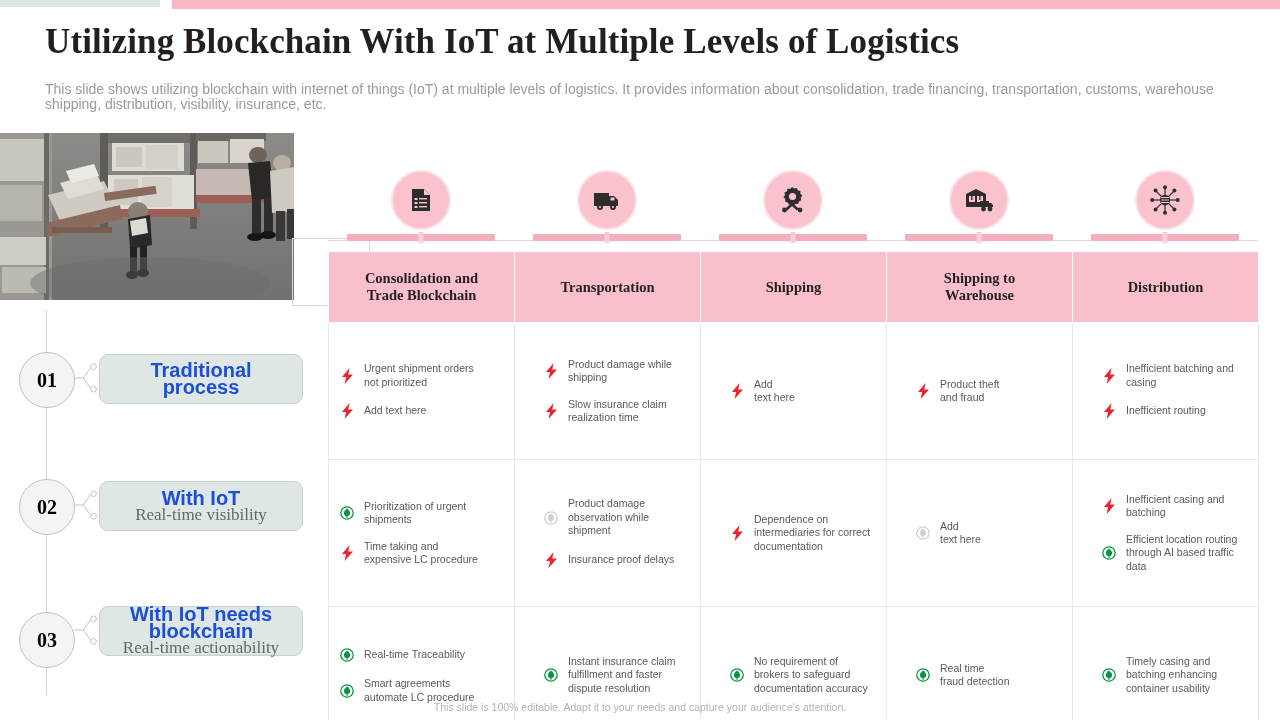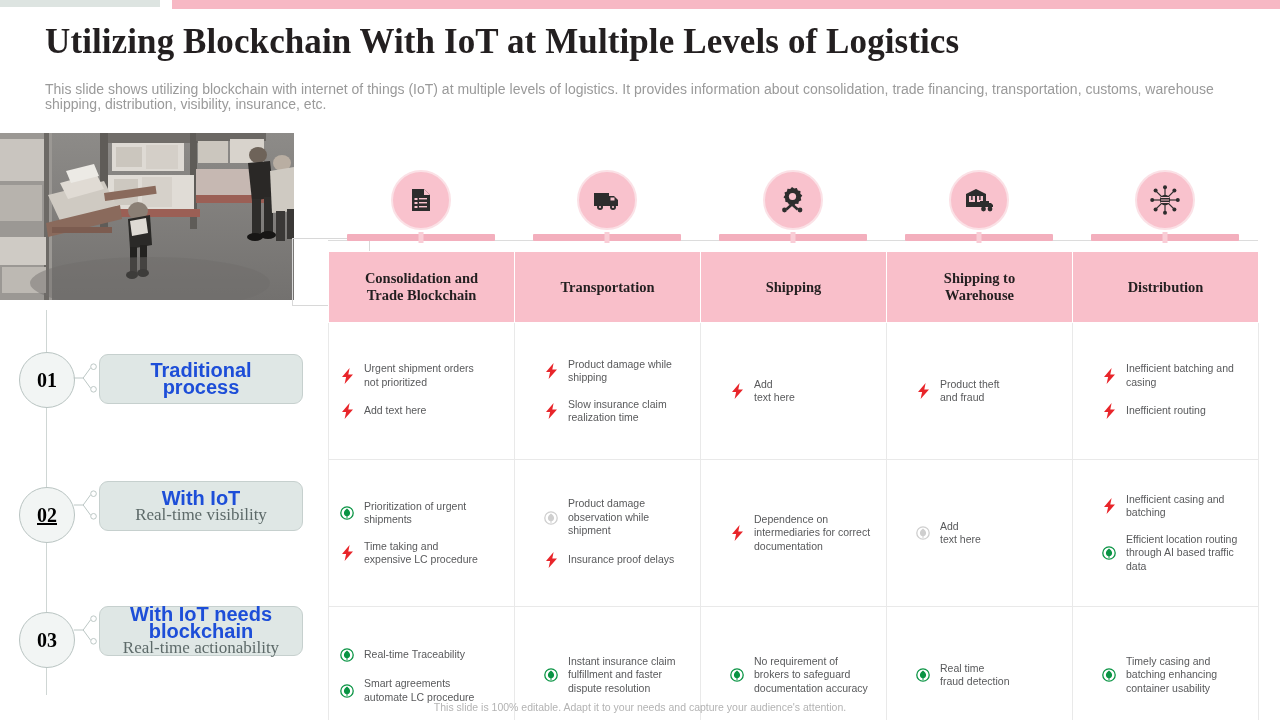--- a/index.html
+++ b/index.html
@@ -191,21 +191,21 @@
     <circle cx="23" cy="5" r="3" fill="#fff" stroke="#b8c3c1" stroke-width="1"></circle>
     <circle cx="23" cy="29" r="3" fill="#fff" stroke="#b8c3c1" stroke-width="1"></circle>
   </svg>
   <div class="tl-box" style="top:2px;">
     <div class="b1">Traditional</div>
     <div class="b1">process</div>
   </div>
 </div>
 
 <div class="tl-item" style="top:479px;">
-  <div class="tl-circle" style="top:8px;text-decoration:underline;">
+  <div class="tl-circle" style="top:0;">
     <span>02</span>
   </div>
   <svg class="tl-conn" style="left:71px;top:10px;" viewBox="0 0 30 34">
     <path d="M2 17 H12 L20 6" stroke="#b8c3c1" fill="none" stroke-width="1"></path>
     <path d="M12 17 L20 28" stroke="#b8c3c1" fill="none" stroke-width="1"></path>
     <circle cx="23" cy="5" r="3" fill="#fff" stroke="#b8c3c1" stroke-width="1"></circle>
     <circle cx="23" cy="29" r="3" fill="#fff" stroke="#b8c3c1" stroke-width="1"></circle>
   </svg>
   <div class="tl-box" style="top:2px;">
     <div class="b1">With IoT</div>

